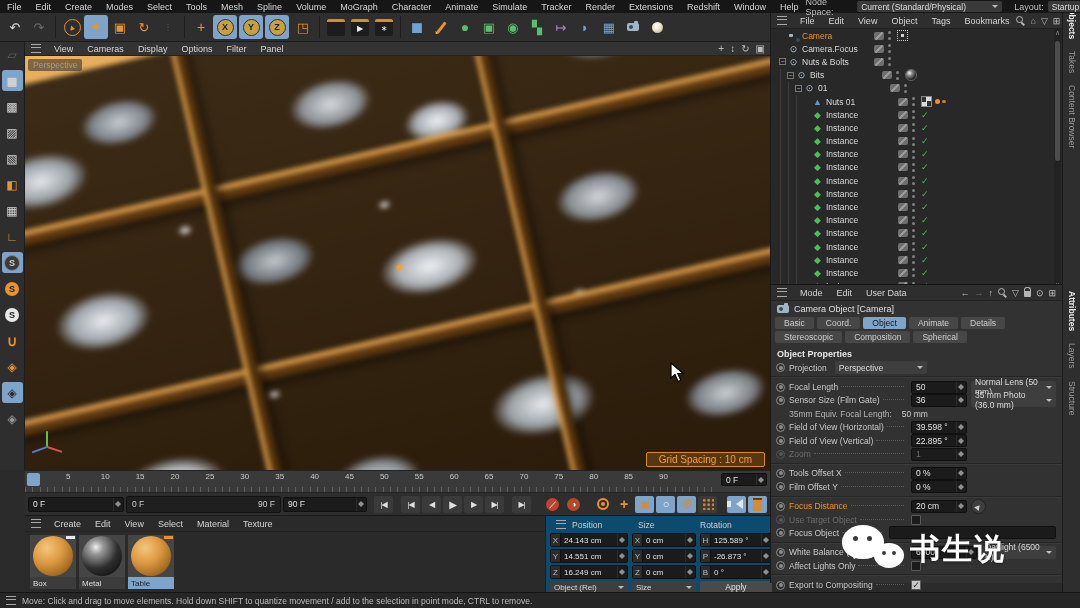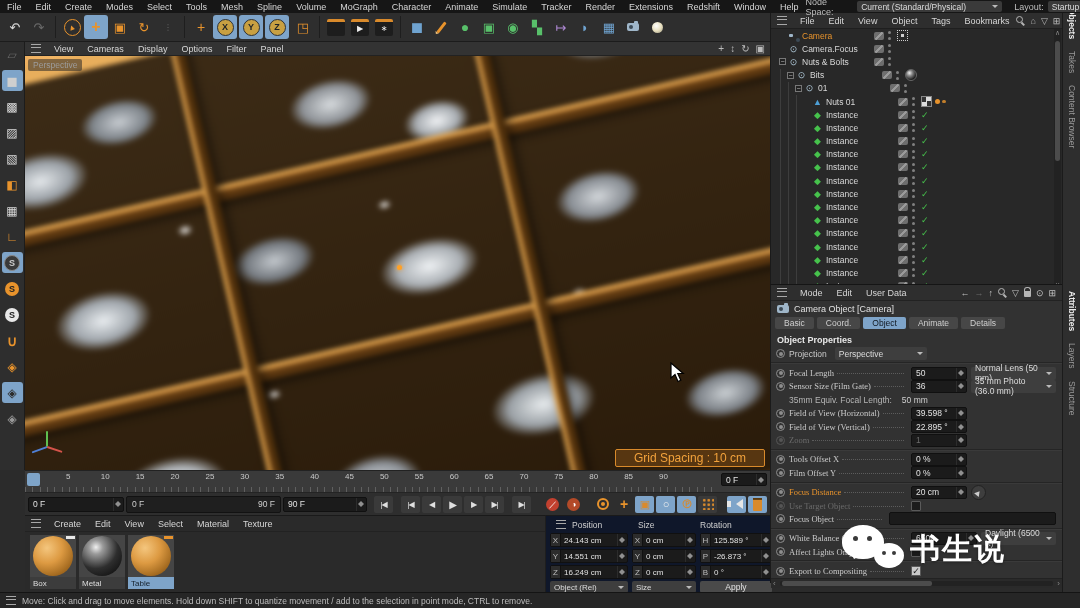--- a/index.html
+++ b/index.html
@@ -89,21 +89,21 @@
   #render-box .wall.v{background:linear-gradient(90deg,#e2a751 0%,#c0843a 30%,#5f3a10 36%,#422708 100%);box-shadow:4px 0 10px rgba(0,0,0,.5);}
   #render-box .frame{position:absolute;inset:0;border:18px solid #b97c30;border-top-color:#e8ae5c;border-left-color:#d99c48;border-bottom-color:#55340e;box-sizing:border-box;}
   #fg-blur{position:absolute;left:0;top:210px;width:745px;height:204px;filter:blur(11px);background:
     radial-gradient(110px 70px at 120px 140px,#eef1f3 0%,#b9bec3cc 50%,rgba(0,0,0,0) 75%),
     radial-gradient(95px 62px at 290px 170px,#d4d8dc 0%,#9096_9bbb 48%,rgba(0,0,0,0) 75%),
     radial-gradient(85px 58px at 420px 120px,#f4f6f8 0%,#aeb3b8cc 48%,rgba(0,0,0,0) 72%),
     radial-gradient(70px 48px at 60px 60px,#c3c8cd 0%,rgba(0,0,0,0) 70%),
     radial-gradient(95px 55px at 540px 180px,#e2e6e9 0%,rgba(0,0,0,0) 70%),
     radial-gradient(60px 40px at 230px 60px,#a5abb0 0%,rgba(0,0,0,0) 70%);opacity:.92;}
   #vp-label{position:absolute;left:3px;top:3px;background:rgba(40,40,40,.55);color:#9c9c9c;padding:1px 5px;border-radius:2px;font-size:8.5px;}
-  #grid-label{position:absolute;right:5px;bottom:3px;background:rgba(92,58,18,.9);border:1px solid #d98a2b;color:#f2a23c;padding:1px 18px;border-radius:2px;font-size:12px;}
+  #grid-label{position:absolute;right:5px;bottom:3px;background:rgba(92,58,18,.9);border:1px solid #d98a2b;color:#f2a23c;padding:1px 12px;border-radius:2px;font-size:10px;}
   #focus-dot{position:absolute;left:372px;top:209px;width:5px;height:5px;border-radius:50%;background:#ffa126;box-shadow:0 0 4px #ffa126;}
   #vp-cursor{position:absolute;left:645px;top:306px;}
   #axis-gizmo{position:absolute;left:8px;bottom:10px;width:40px;height:34px;}
   #axis-gizmo span{position:absolute;left:14px;bottom:12px;width:16px;height:2px;border-radius:1px;transform-origin:0 50%;}
   #axis-gizmo .ax-y{background:#5fbf4f;transform:rotate(-90deg);}
   #axis-gizmo .ax-x{background:#d4534a;transform:rotate(18deg);}
   #axis-gizmo .ax-z{background:#4f7fd4;transform:rotate(160deg);}
   
   #ruler{left:25px;top:470px;width:745px;height:22px;background:#3a3a3a;border-top:1px solid #222;display:flex;align-items:stretch;box-sizing:border-box;}
   #ruler-track{position:relative;flex:1;overflow:hidden;}
@@ -134,21 +134,21 @@
   .mtile{width:46px;}
   .msph{width:46px;height:42px;background:#454545;display:flex;align-items:center;justify-content:center;position:relative;}
   .msph i{width:40px;height:40px;border-radius:50%;display:block;}
   .msph .mark{position:absolute;top:1px;right:1px;width:9px;height:3px;background:#e8e8e8;}
   .msph .mark.or{background:#e8932c;}
   .mtile .mlabel{height:12px;background:#3c3c3c;color:#ddd;font-size:8px;display:flex;align-items:center;padding-left:3px;}
   .mtile.sel .mlabel{background:#7ea4c9;color:#15202b;}
   .sph-wood{background:radial-gradient(circle at 35% 30%,#f4c67e 0%,#dd9a42 40%,#a2691f 75%,#6d4110 100%);}
   .sph-metal{background:radial-gradient(circle at 35% 28%,#f0f0f0 0%,#9a9a9a 18%,#2e2e2e 55%,#050505 100%);}
   
-  #coord-mgr{left:545px;top:515px;width:225px;height:77px;background:#0f172a;border-left:1px solid #1e1e1e;border-top:1px solid #1a1a1a;box-sizing:border-box;padding:2px 4px 0 4px;}
+  #coord-mgr{left:545px;top:515px;width:225px;height:77px;background:#0c4a6e;border-left:1px solid #1e1e1e;border-top:1px solid #1a1a1a;box-sizing:border-box;padding:2px 4px 0 4px;}
   #coord-head{display:flex;align-items:center;height:13px;color:#cfcfcf;}
   #coord-head span{font-size:8.5px;}
   .coord-grid{display:grid;grid-template-columns:78px 64px 72px;grid-column-gap:4px;grid-row-gap:2px;}
   .cfld{display:flex;align-items:center;background:#1b1b1b;border:1px solid #101010;border-radius:2px;height:12px;font-size:8px;color:#e0e0e0;}
   .cfld .ax{width:9px;text-align:center;color:#bbb;background:#2c2c2c;align-self:stretch;display:flex;align-items:center;justify-content:center;border-right:1px solid #111;}
   .cfld .val{flex:1;padding-left:3px;white-space:nowrap;}
   .cdd{height:12px;font-size:8px;}
   .apply-btn{height:12px;background:#4a4a4a;border-radius:2px;color:#e2e2e2;font-size:8.5px;display:flex;align-items:center;justify-content:center;}
   
   #om-panel{left:770px;top:13px;width:292px;height:280px;background:#282828;border-left:1px solid #1a1a1a;box-sizing:border-box;}
@@ -183,21 +183,21 @@
   #am-tabs{padding:1px 4px;flex:none;}
   .tabrow{display:flex;margin-bottom:2px;}
   .tab{background:#474747;border-radius:2px;height:12px;padding:0 9px;font-size:8.5px;color:#cfcfcf;display:flex;align-items:center;margin-right:3px;}
   .tab.sel{background:#7ea4c9;color:#111821;}
   #am-section{font-weight:bold;color:#e8e8e8;font-size:9px;padding:3px 0 2px 6px;flex:none;}
   .prow{display:flex;align-items:center;height:13.4px;padding:0 6px 0 5px;gap:4px;flex:none;}
   .prow .plabel{font-size:8.5px;color:#c9c9c9;white-space:nowrap;}
   .prow .plabel.orange{color:#e8932c;}
   .prow.dim .plabel{color:#6b6b6b;}
   .prow.dim .fld{color:#6b6b6b;}
-  .lblwrap{width:118px;display:flex;align-items:center;flex:none;font-family:Liberation Serif, serif;}
+  .lblwrap{width:118px;display:flex;align-items:flex-start;flex:none;}
   .fnum{width:56px;flex:none;}
   .fwb{width:66px;flex:none;}
   .fwide{flex:1;}
   .ddpre{flex:1;max-width:128px;}
   .psep{height:1px;background:#252525;border-bottom:1px solid #3a3a3a;margin:2px 0;flex:none;}
   .pick{width:13px;height:13px;border-radius:50%;background:#3e3e3e;border:1px solid #222;display:flex;align-items:center;justify-content:center;flex:none;}
   .pick::after{content:"";width:0;height:0;border:3px solid transparent;border-bottom:5px solid #ccc;transform:rotate(40deg);}
   #am-hscroll{margin-top:auto;height:9px;background:#2a2a2a;display:flex;align-items:center;border-top:1px solid #222;flex:none;}
   #am-hscroll .tr{flex:1;height:5px;background:#222;margin:0 2px;border-radius:2px;position:relative;}
   #am-hscroll .tr::after{content:"";position:absolute;left:2px;top:0;bottom:0;width:55%;background:#4c4c4c;border-radius:2px;}
@@ -896,20 +896,25 @@
       <span style="font-size:9px;color:#e0e0e0;">Camera Object [Camera]</span>
     </div>
     <div id="am-tabs">
       <div class="tabrow">
         <span class="tab">Basic</span>
         <span class="tab">Coord.</span>
         <span class="tab sel">Object</span>
         <span class="tab">Animate</span>
         <span class="tab">Details</span>
       </div>
+      <div class="tabrow">
+        <span class="tab">Stereoscopic</span>
+        <span class="tab">Composition</span>
+        <span class="tab">Spherical</span>
+      </div>
     </div>
     <div id="am-section">Object Properties</div>
 
     <div class="prow">
       <span class="anim-dot"></span>
       <span class="plabel">Projection</span>
       <span class="dd" style="width:92px;margin-left:4px;">
           <span class="val">Perspective</span>
           <span class="caret"></span>
         </span>

